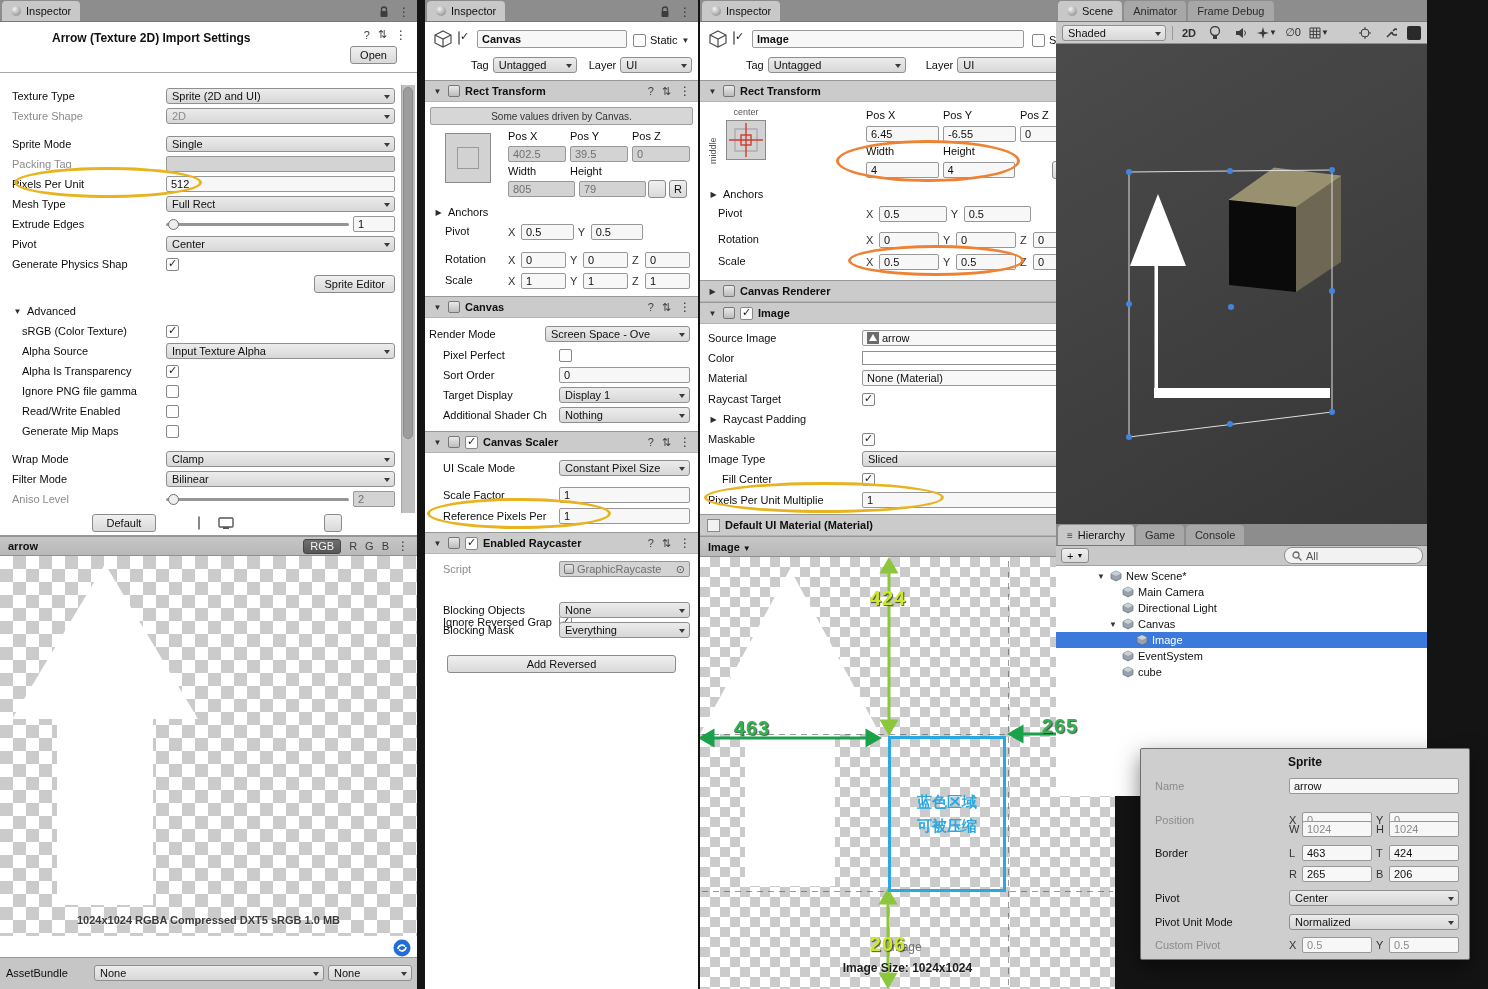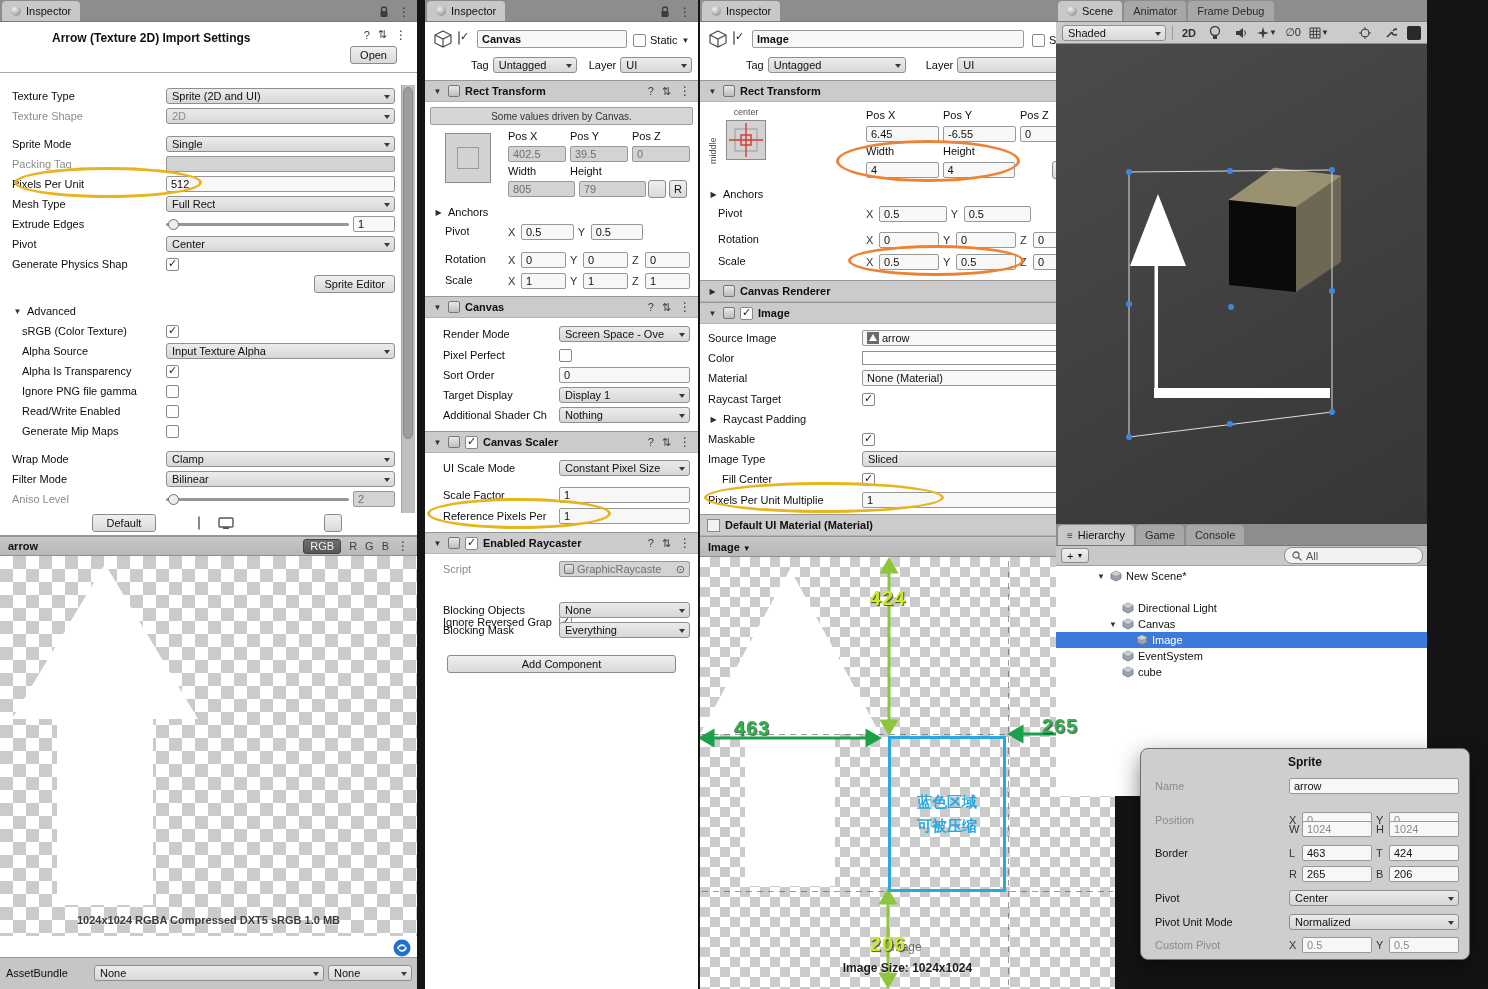--- a/index.html
+++ b/index.html
@@ -58,21 +58,21 @@
   .bluerect { position:absolute; border:3px solid #29a8e2; z-index:4; }
   .bluetext { position:absolute; left:0; right:0; text-align:center; color:#29a8e2; font-weight:bold; font-size:15px; line-height:22px; }
   .vtext { position:absolute; writing-mode:vertical-rl; transform:rotate(180deg); font-size:9px; color:#555; }
   .drivenbox { position:absolute; background:#d6d6d6; border:1px solid #9e9e9e; border-radius:2px; display:flex; align-items:center; justify-content:center; font-size:10px; color:#333; }
   .anchorbox { position:absolute; background:#d2d2d2; border:1px solid #8b8b8b; }
   
   .hrow { position:absolute; left:0; right:0; height:16px; display:flex; align-items:center; gap:4px; white-space:nowrap; }
   .hrow.sel { background:#3c79dd; color:#fff; }
   .hfold { font-size:8px; color:#333; width:10px; text-align:center; flex:none; }
   
-  .popup { position:absolute; background:#cecece; border:1px solid #6e6e6e; border-radius:8px; box-shadow:0 8px 22px rgba(0,0,0,.5); z-index:30; }
+  .popup { position:absolute; background:#cecece; border:1px solid #6e6e6e; border-radius:2px; box-shadow:0 8px 22px rgba(0,0,0,.5); z-index:30; }
   .prow { position:absolute; left:14px; right:10px; height:18px; display:flex; align-items:center; gap:4px; }
   .plbl { width:130px; flex:none; }
   .searchbox { position:absolute; height:17px; background:#f2f2f2; border:1px solid #8d8d8d; border-radius:8px; display:flex; align-items:center; gap:4px; padding:0 7px; color:#555; }
   .viewport { position:absolute; background:linear-gradient(150deg,#4b4b4b,#363636); }
   .iconbtn { display:inline-flex; align-items:center; justify-content:center; height:18px; min-width:20px; border-radius:3px; color:#2e2e2e; }
   .sep { width:1px; height:14px; background:#9a9a9a; }
 </style>
 </head>
 <body>
 
@@ -406,21 +406,21 @@
   <div class="sech" style="top:296px">
     <span class="fold">▼</span>
     <span class="cico"></span>
     <span>Canvas</span>
     <span class="ricons">
       <span>?</span>
       <span>⇅</span>
       <span class="kebab">⋮</span>
     </span>
   </div>
-  <div class="row" style="left:18px;top:324px;right:8px">
+  <div class="row" style="left:4px;top:324px;right:8px">
     <span class="lbl w112">Render Mode</span>
     <span class="dd">
           <i>Screen Space - Ove</i>
         </span>
   </div>
   <div class="row" style="left:18px;top:345px;right:8px">
     <span class="lbl w112">Pixel Perfect</span>
     <span class="cb"></span>
   </div>
   <div class="row" style="left:18px;top:365px;right:8px">
@@ -504,21 +504,21 @@
           <i>None</i>
         </span>
   </div>
   <div class="row" style="left:18px;top:620px;right:8px">
     <span class="lbl w112">Blocking Mask</span>
     <span class="dd">
           <i>Everything</i>
         </span>
   </div>
   <div class="row" style="left:22px;top:654px;right:22px">
-    <span class="btn" style="flex:1">Add Component</span>
+    <span class="btn" style="flex:1">Add Reversed</span>
   </div>
 </section>
 
 <section class="panel" id="p3" style="left:700px;top:0;width:415px;height:989px">
   <div class="tabbar">
     <div class="tab">
       <span class="tico"></span>
       <span>Inspector</span>
     </div>
     <div class="tbr">
@@ -917,20 +917,26 @@
         </symbol>
       </svg>
 
   <div class="hrow" style="top:568px">
     <span class="hfold" style="margin-left:40px">▼</span>
     <svg width="12" height="12">
           <use href="#ic-cube"></use>
         </svg>
     <span>New Scene*</span>
   </div>
+  <div class="hrow" style="top:584px">
+    <svg width="12" height="12" style="margin-left:66px">
+          <use href="#ic-cube"></use>
+        </svg>
+    <span>Main Camera</span>
+  </div>
   <div class="hrow" style="top:600px">
     <svg width="12" height="12" style="margin-left:66px">
           <use href="#ic-cube"></use>
         </svg>
     <span>Directional Light</span>
   </div>
   <div class="hrow" style="top:616px">
     <span class="hfold" style="margin-left:52px">▼</span>
     <svg width="12" height="12">
           <use href="#ic-cube"></use>

